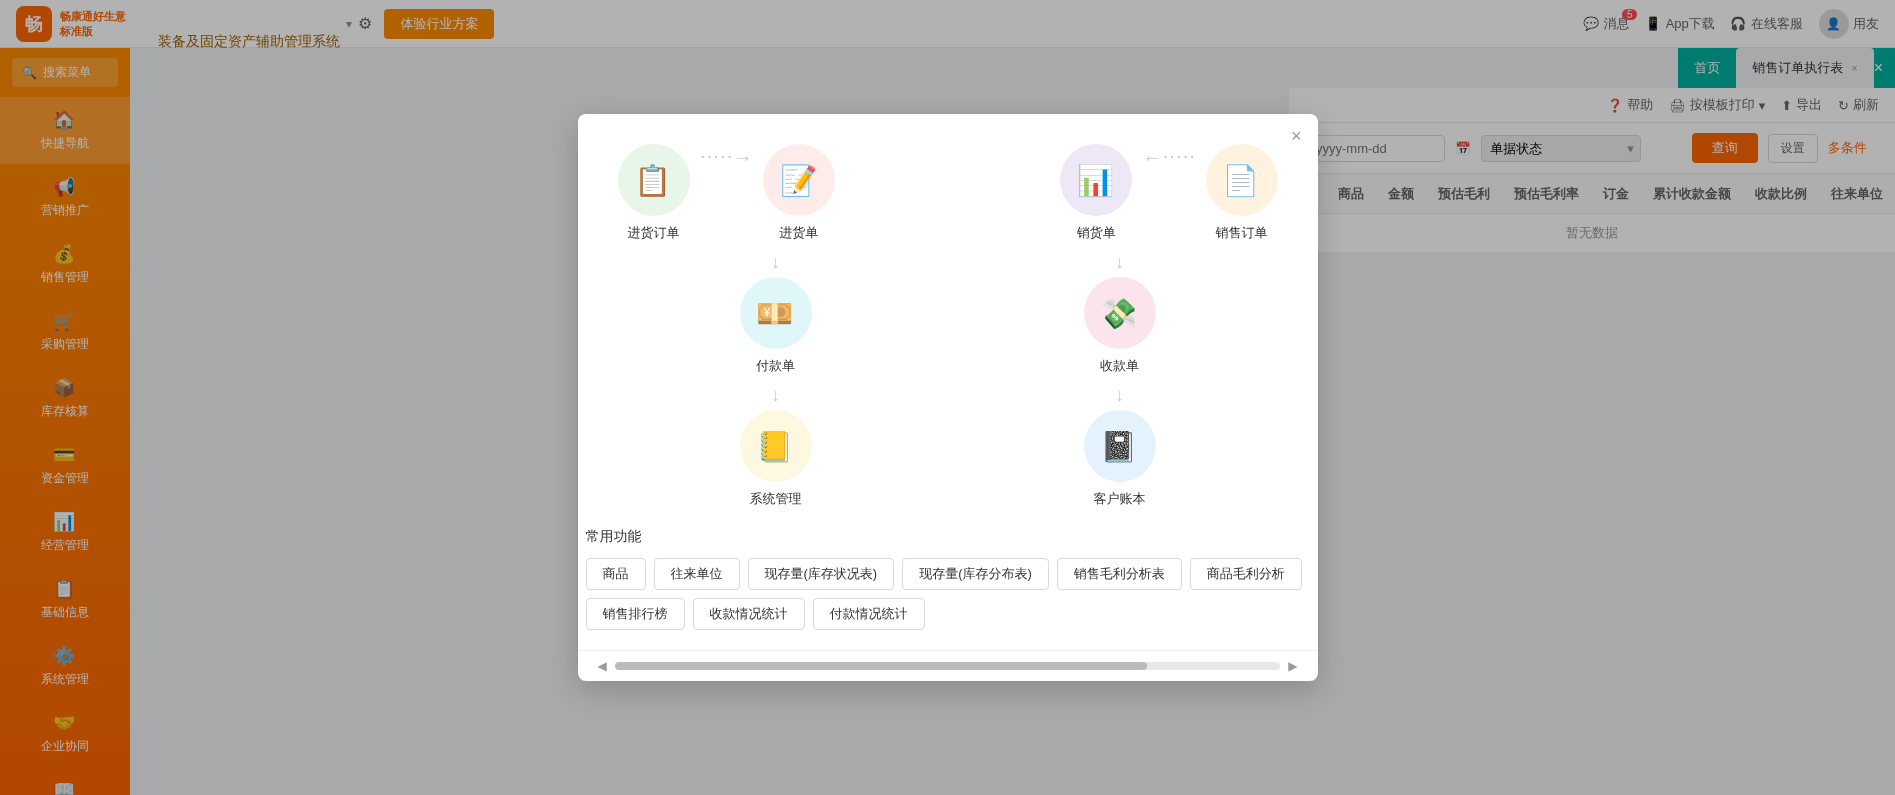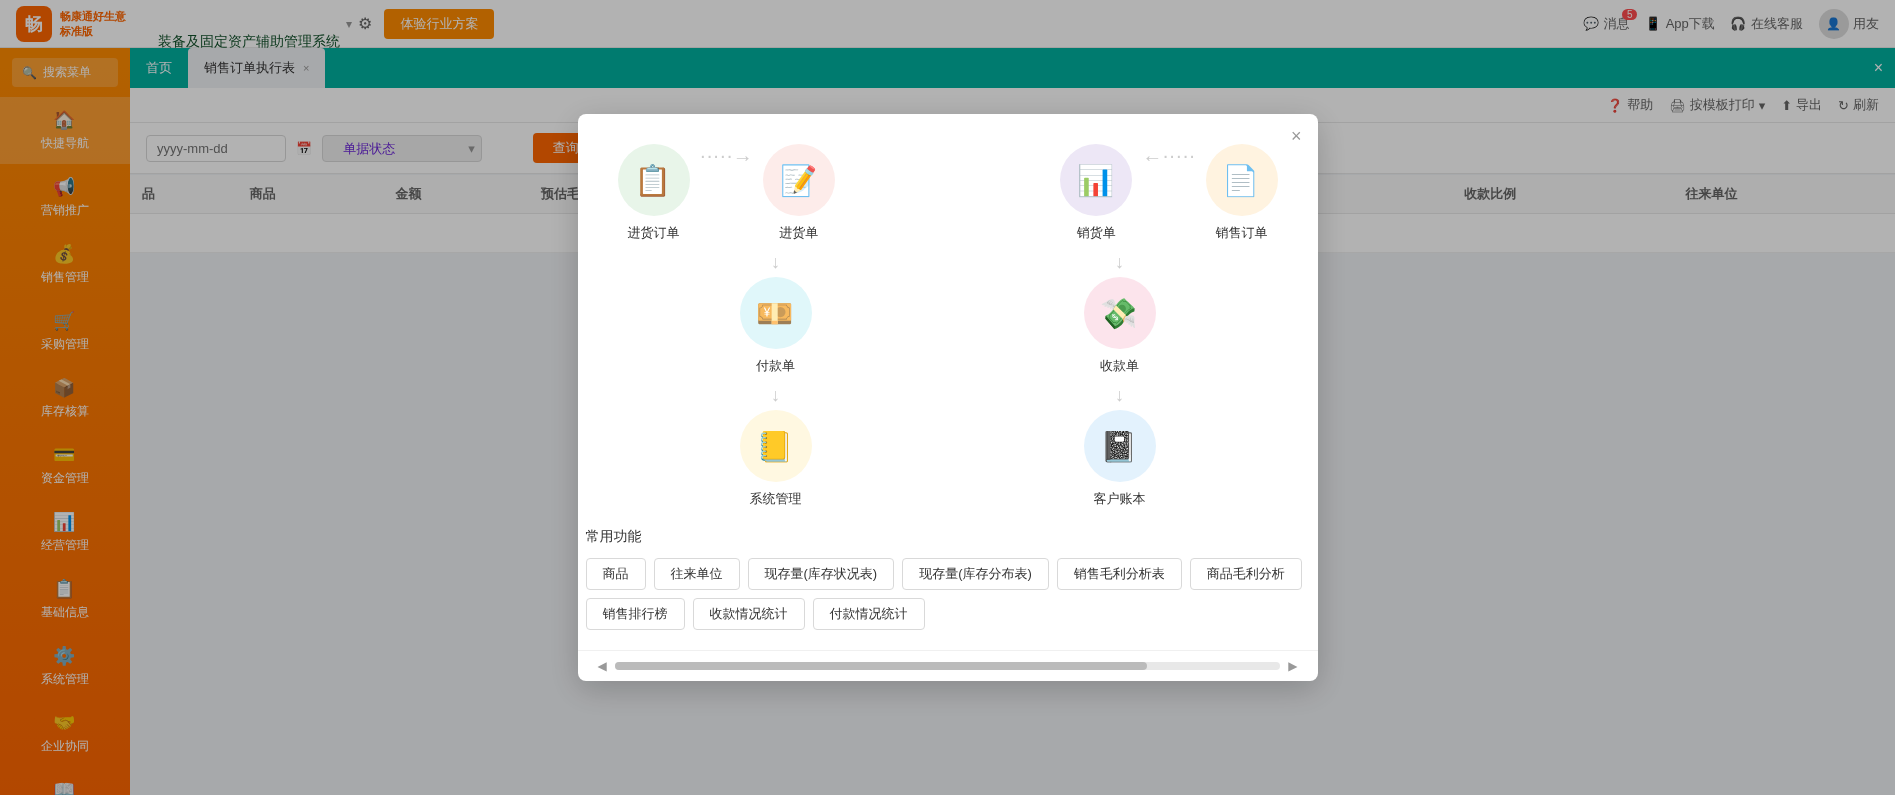--- a/index.html
+++ b/index.html
@@ -3,29 +3,29 @@
   <meta charset="utf-8">
   <style>
     * { box-sizing: border-box; margin: 0; padding: 0; }
     body { font-family: 'Microsoft YaHei', Arial, sans-serif; font-size: 13px; background: #f0f2f5; overflow: hidden; }
 
     
     .app-container { display: flex; flex-direction: column; height: 795px; width: 1895px; }
     .top-bar { display: flex; align-items: center; height: 48px; background: #fff; border-bottom: 1px solid #e8e8e8; padding: 0 16px; gap: 12px; flex-shrink: 0; }
     .main-area { display: flex; flex: 1; overflow: hidden; }
     .sidebar { width: 130px; background: linear-gradient(180deg, #ff8c00 0%, #ff6600 100%); display: flex; flex-direction: column; flex-shrink: 0; }
-    .content-area { flex: 1; display: flex; flex-direction: column; overflow: hidden; }
+    .content-area { flex: 1; display: flex; flex-direction: column; overflow: hidden; align-items: flex-end; }
     .tab-bar { background: #00b0a0; display: flex; align-items: center; height: 40px; flex-shrink: 0; }
     .main-content { flex: 1; background: #f0f2f5; overflow: auto; position: relative; }
 
     
     .logo-area { display: flex; align-items: center; gap: 8px; width: 130px; flex-shrink: 0; }
     .logo-icon { width: 36px; height: 36px; background: #ff6600; border-radius: 8px; display: flex; align-items: center; justify-content: center; color: white; font-size: 18px; font-weight: bold; }
     .logo-text { font-size: 11px; color: #ff6600; line-height: 1.3; font-weight: bold; }
-    .system-title { font-size: 14px; color: #14532d; font-weight: 500; margin-top: 36px; }
+    .system-title { font-size: 14px; color: #a16207; font-weight: 500; margin-top: 36px; }
     .system-title-area { display: flex; align-items: center; gap: 6px; }
     .dropdown-arrow { color: #999; font-size: 12px; }
     .settings-icon { color: #666; font-size: 16px; cursor: pointer; }
     .try-btn { background: #ff8c00; color: white; border: none; border-radius: 4px; padding: 6px 16px; cursor: pointer; font-size: 13px; }
     .top-right { margin-left: auto; display: flex; align-items: center; gap: 16px; }
     .top-right-item { display: flex; align-items: center; gap: 4px; color: #666; font-size: 13px; cursor: pointer; position: relative; }
     .badge { background: #ff4d4f; color: white; border-radius: 10px; padding: 0 5px; font-size: 10px; position: absolute; top: -6px; right: -8px; }
     .user-avatar { width: 30px; height: 30px; background: #ddd; border-radius: 50%; display: flex; align-items: center; justify-content: center; font-size: 12px; color: #666; }
     .sidebar-search { padding: 10px 12px; }
     .sidebar-search-btn { background: rgba(255,255,255,0.2); border: none; border-radius: 4px; color: white; padding: 6px 10px; width: 100%; cursor: pointer; font-size: 12px; display: flex; align-items: center; gap: 6px; }
@@ -33,21 +33,21 @@
     .sidebar-item.active { background: rgba(255,255,255,0.2); }
     .sidebar-item-icon { font-size: 18px; }
 
     
     .tab-item { padding: 0 16px; height: 40px; display: flex; align-items: center; gap: 8px; cursor: pointer; font-size: 13px; color: rgba(255,255,255,0.8); }
     .tab-item.active { background: #f0f2f5; color: #333; border-radius: 4px 4px 0 0; }
     .tab-item.home { color: white; }
     .tab-close { font-size: 11px; color: #999; cursor: pointer; }
     .toolbar-btn { display: flex; align-items: center; gap: 4px; color: #666; font-size: 13px; cursor: pointer; }
     .date-input { border: 1px solid #d9d9d9; border-radius: 4px; padding: 5px 10px; font-size: 13px; color: #bbb; width: 140px; }
-    .status-select { border: 1px solid #d9d9d9; border-radius: 4px; padding: 5px 20px; font-size: 13px; color: #6d28d9; width: 160px; appearance: none; }
+    .status-select { border: 1px solid #d9d9d9; border-radius: 4px; padding: 5px 8px; font-size: 13px; color: #000000; width: 160px; appearance: none; }
     .query-btn { background: #ff6600; color: white; border: none; border-radius: 4px; padding: 6px 20px; cursor: pointer; font-size: 13px; margin-left: 48px; }
     .setting-btn { border: 1px solid #d9d9d9; background: white; color: #666; border-radius: 4px; padding: 5px 12px; cursor: pointer; font-size: 12px; }
 
     
     .data-table { width: 100%; border-collapse: collapse; background: white; }
     .data-table th { padding: 10px 12px; text-align: left; background: #fafafa; border-bottom: 1px solid #e8e8e8; font-size: 13px; color: #666; white-space: nowrap; }
     .data-table td { padding: 10px 12px; border-bottom: 1px solid #f0f0f0; font-size: 13px; }
     .empty-text { text-align: center; padding: 40px; color: #999; font-size: 13px; }
 
     

